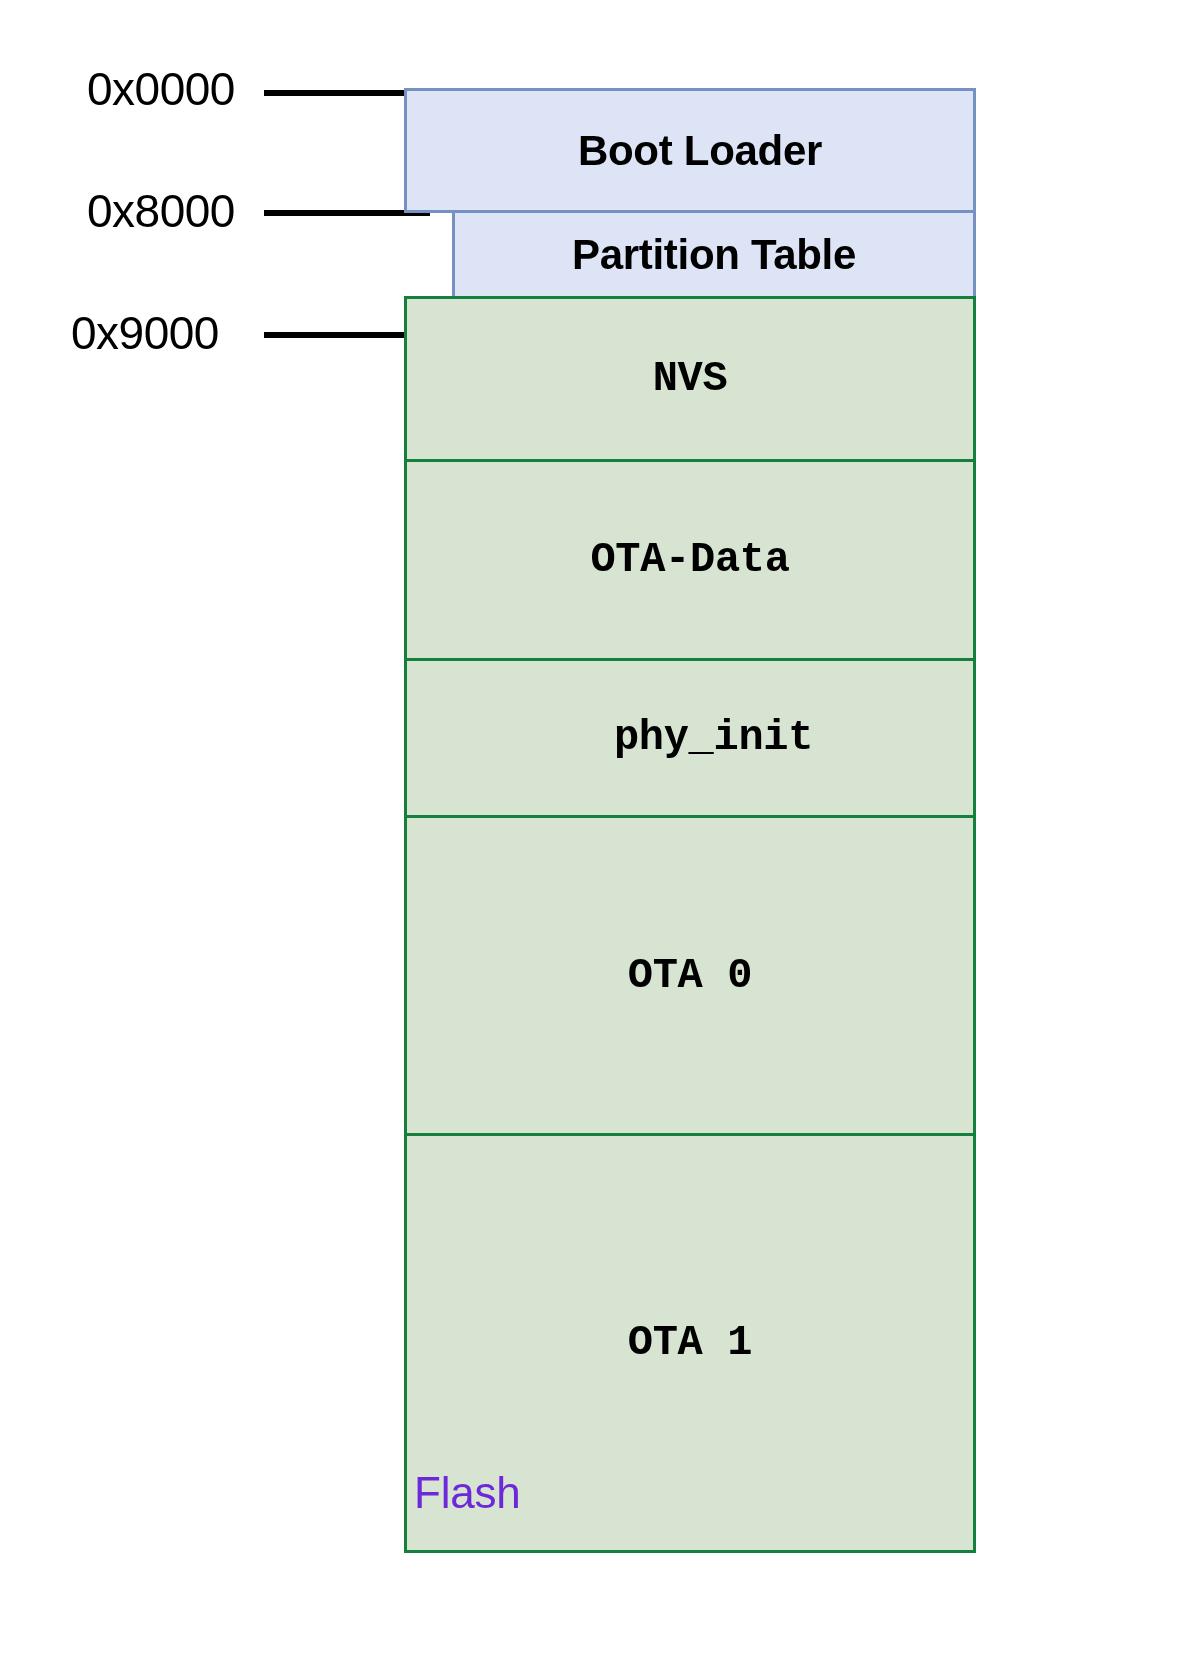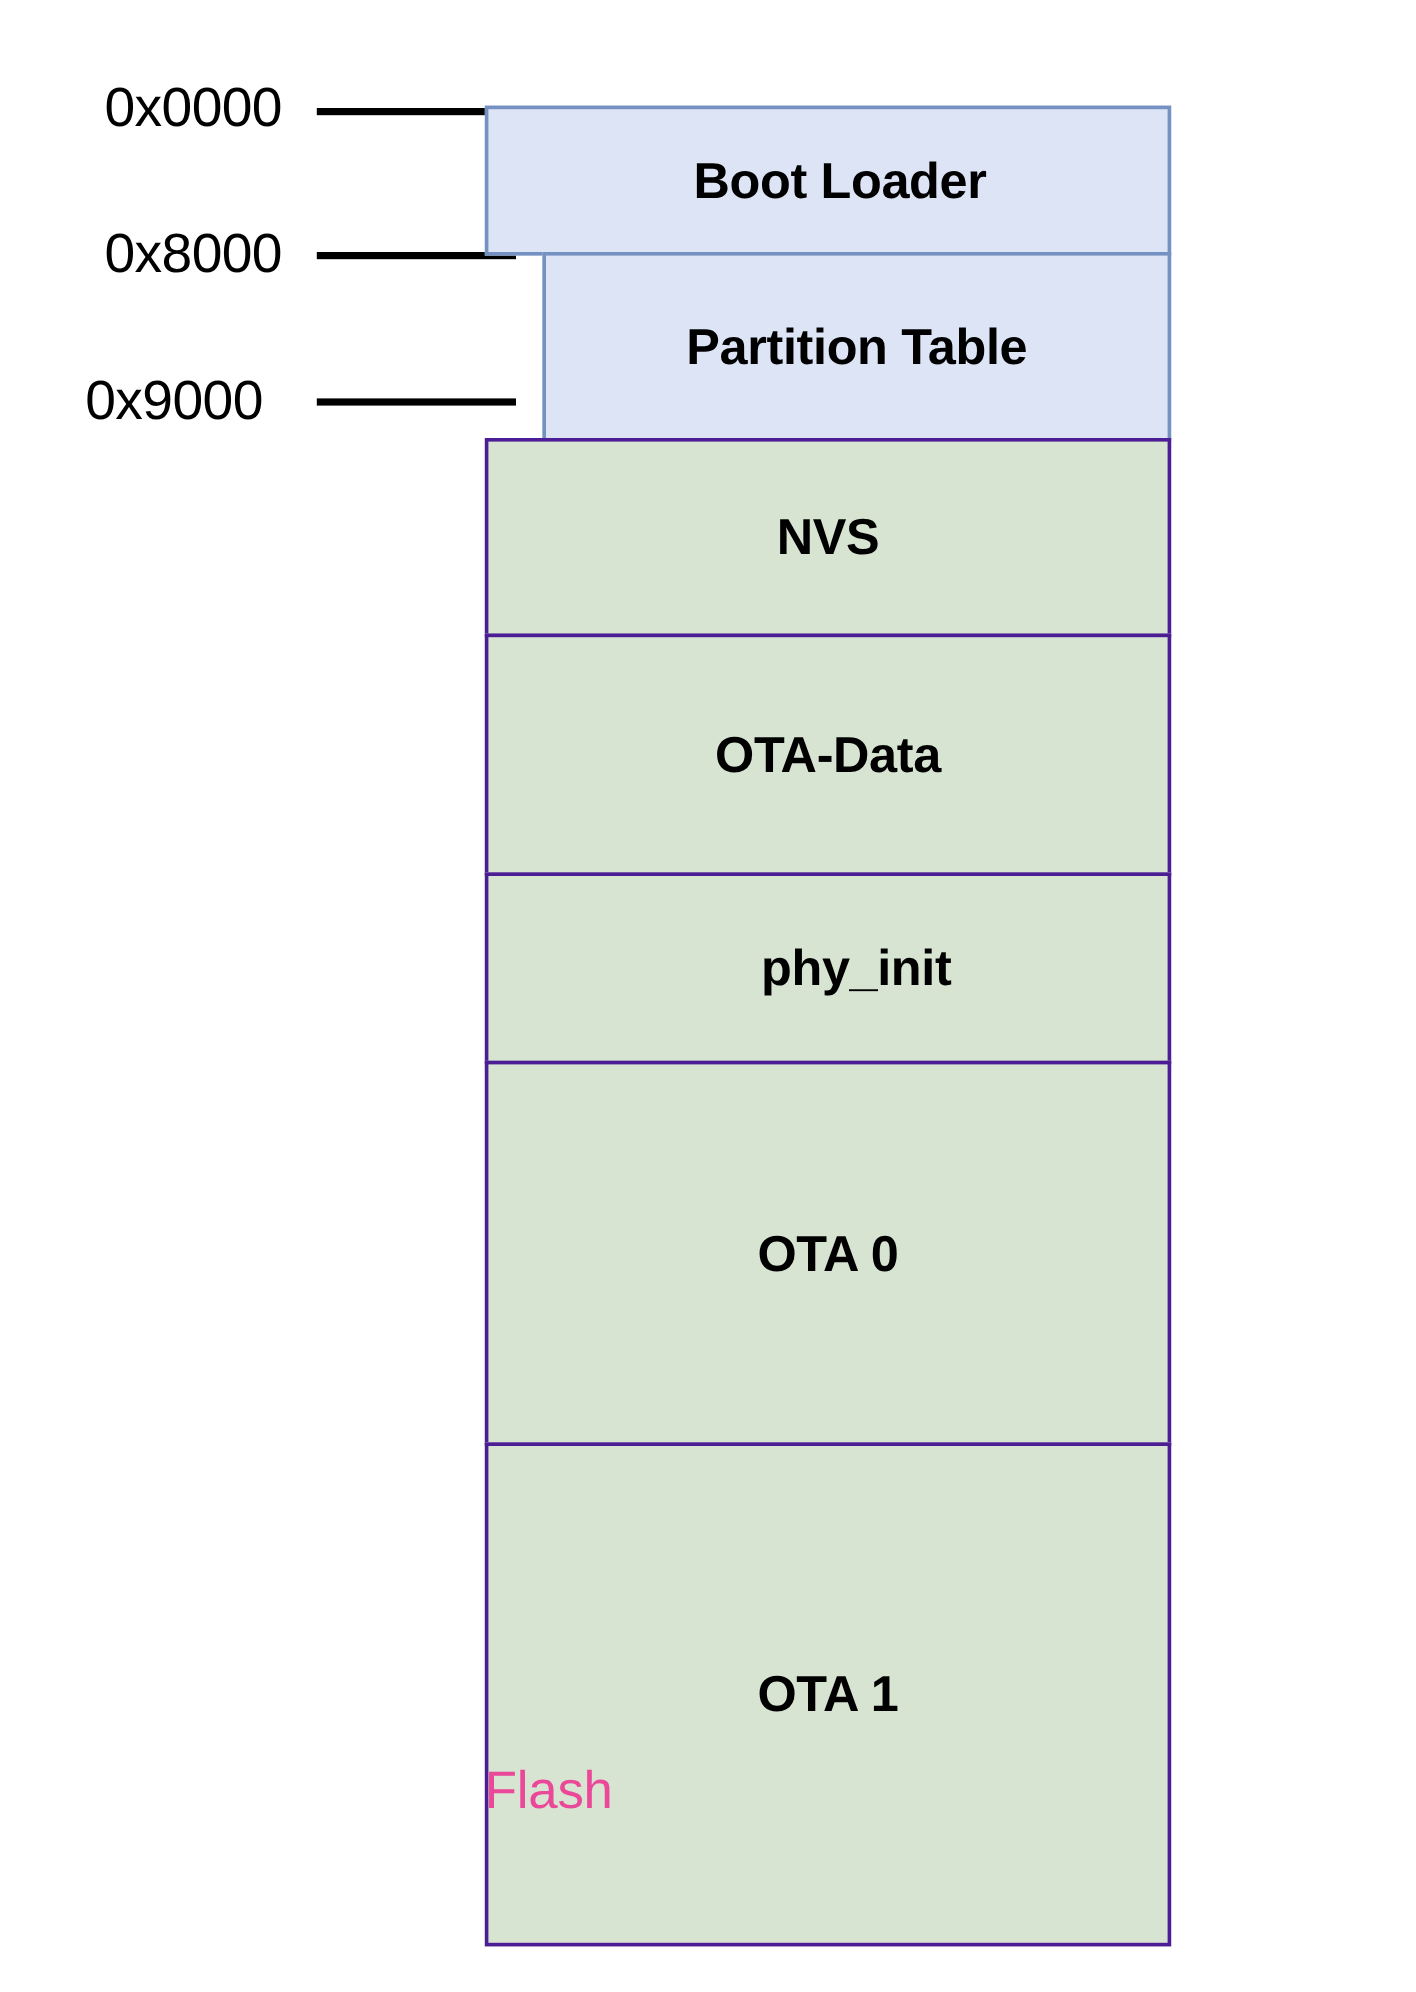--- a/index.html
+++ b/index.html
@@ -55,39 +55,40 @@
     margin-bottom: -3px;
   }
   .mem-block:last-child { margin-bottom: 0; }
 
   .mem-block.blue {
     background: #dce4f6;
     border: 3px solid #7491c2;
   }
   .mem-block.green {
     background: #d7e4d2;
-    border: 3px solid #4c1d95;
+    border: 3px solid #15803d;
+    font-family: Liberation Mono, monospace;
   }
 
   .mem-label {
     font-size: 42px;
     font-weight: 700;
     color: #000000;
     letter-spacing: -0.3px;
     white-space: nowrap;
   }
 
   
   #flash-caption {
     position: absolute;
-    left: 404px;
+    left: 414px;
     top: 1468px;
     font-size: 44px;
     font-weight: 400;
-    color: #ec4899;
+    color: #6d28d9;
     letter-spacing: -0.2px;
     white-space: nowrap;
   }
 </style>
 </head>
 <body>
 
 <div id="canvas">
 
   <div class="addr-label" style="left:76px; top:66px; width:170px;">0x0000</div>
@@ -98,21 +99,21 @@
 
   <div class="addr-label" style="left:60px; top:310px; width:170px;">0x9000</div>
   <div class="leader" style="left:264px; top:332px; width:166px;"></div>
 
   <div id="memory-map">
 
     <div class="mem-block blue" style="height:125px;padding-left:20px;">
       <span class="mem-label">Boot Loader</span>
     </div>
 
-    <div class="mem-block blue" style="height:158px;margin-left:48px;">
+    <div class="mem-block blue" style="height:89px;margin-left:48px;">
       <span class="mem-label">Partition Table</span>
     </div>
 
     <div class="mem-block green" style="height:166px;">
       <span class="mem-label">NVS</span>
     </div>
 
     <div class="mem-block green" style="height:202px;align-items:center;">
       <span class="mem-label">OTA-Data</span>
     </div>

